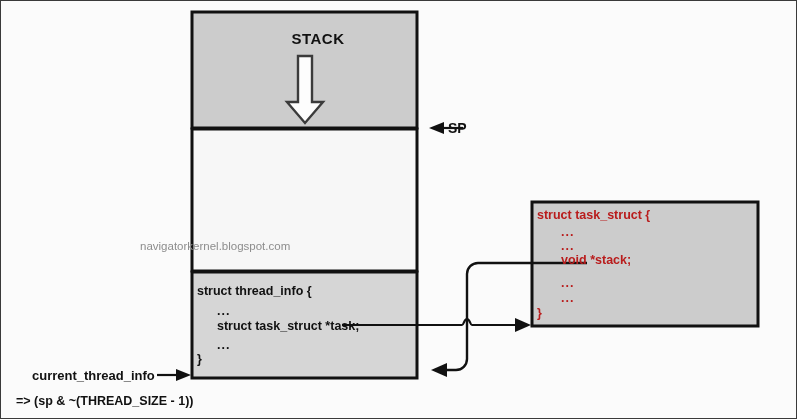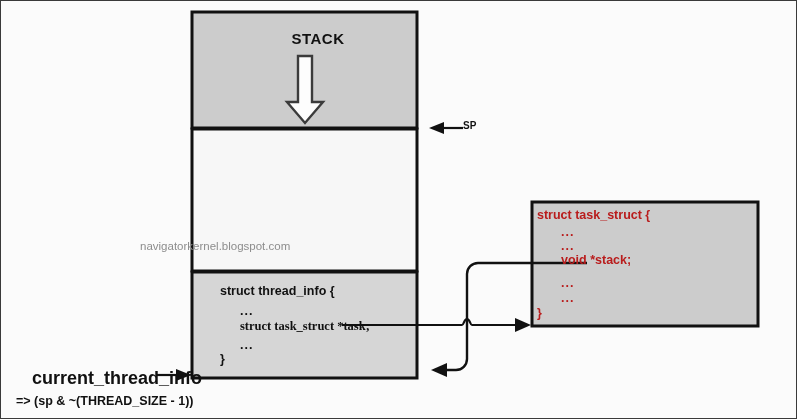--- a/index.html
+++ b/index.html
@@ -38,65 +38,64 @@
   #stack-label {
     left: 190px;
     top: 29px;
     width: 254px;
     text-align: center;
     font-size: 15px;
     letter-spacing: 0.5px;
   }
 
   #sp-label {
-    left: 462px;
+    left: 447px;
     top: 119px;
-    font-size: 10px;
+    font-size: 14px;
   }
 
   #watermark {
     left: 139px;
     top: 219px;
     font-size: 11.5px;
     color: #8d8d8d;
     font-weight: normal;
     margin-top: 20px;
   }
 
   
   .ti-line {
     position: absolute;
     font-size: 12.5px;
     color: #111111;
-    margin-left: 23px;
   }
   #ti-open   { left: 196px; top: 283px; }
   #ti-dots1  { left: 216px; top: 303px; letter-spacing: 1px; }
-  #ti-task   { left: 216px; top: 318px; font-family: Liberation Serif, serif; }
+  #ti-task   { left: 216px; top: 318px; }
   #ti-dots2  { left: 216px; top: 337px; letter-spacing: 1px; }
   #ti-close  { left: 196px; top: 351px; }
 
   
   .ts-line {
     position: absolute;
     font-size: 12.5px;
     color: #b91c1c;
   }
   #ts-open   { left: 536px; top: 207px; }
   #ts-dots1  { left: 560px; top: 224px; letter-spacing: 1px; }
   #ts-dots2  { left: 560px; top: 238px; letter-spacing: 1px; }
   #ts-stack  { left: 560px; top: 252px; }
   #ts-dots3  { left: 560px; top: 275px; letter-spacing: 1px; }
   #ts-dots4  { left: 560px; top: 290px; letter-spacing: 1px; }
   #ts-close  { left: 536px; top: 305px; }
 
   #cti-label {
     left: 31px;
     top: 367px;
-    font-size: 18px;
+    font-size: 13px;
   }
   #cti-expr {
     left: 15px;
     top: 393px;
     font-size: 12.5px;
   }
 </style>
 </head>
 <body>
 

